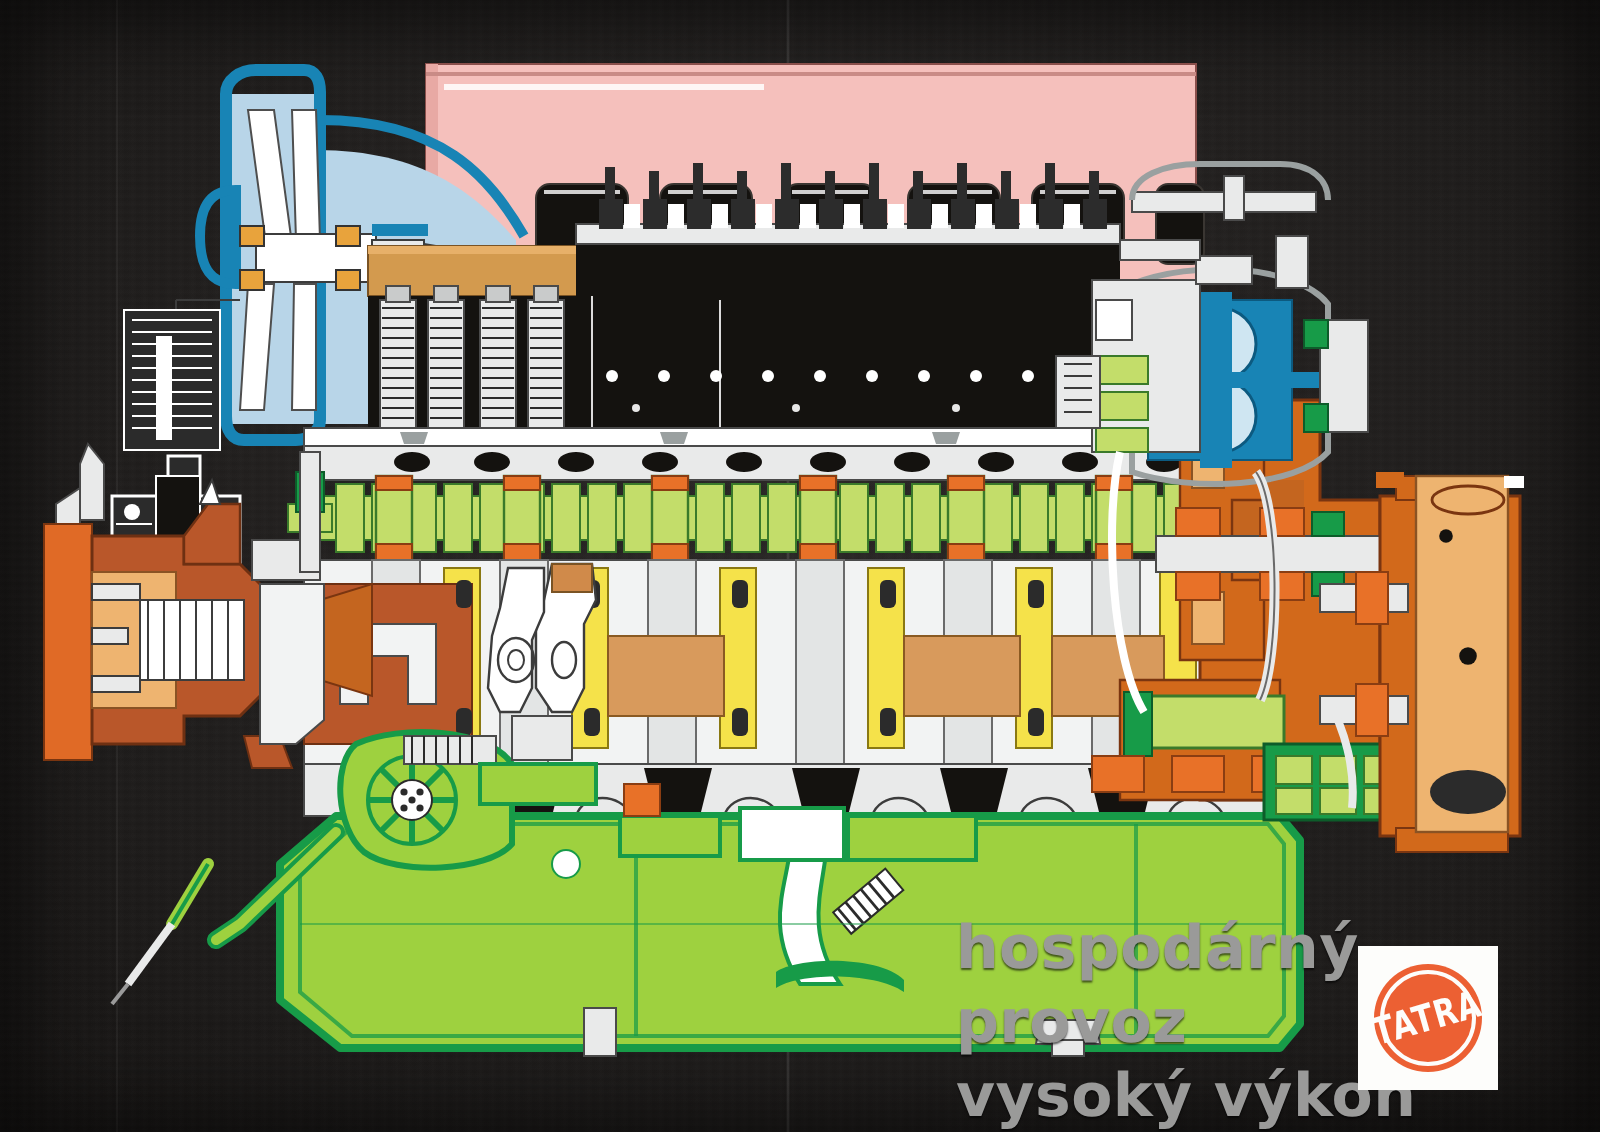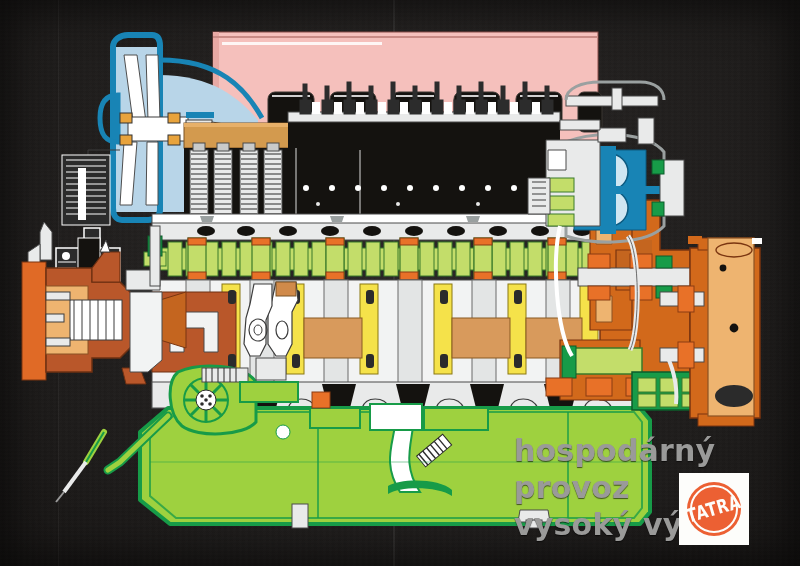--- a/index.html
+++ b/index.html
@@ -11,21 +11,21 @@
       repeating-linear-gradient(0deg, rgba(255,255,255,0.012) 0px, rgba(0,0,0,0.012) 2px, rgba(255,255,255,0.01) 4px),
       repeating-linear-gradient(90deg, rgba(255,255,255,0.01) 0px, rgba(0,0,0,0.014) 3px, rgba(255,255,255,0.008) 6px),
       radial-gradient(ellipse at 50% 40%, #2a2726 0%, #1d1b1a 70%, #161413 100%);
     pointer-events:none;}
   .fold{position:absolute;top:0;bottom:0;width:2px;left:393px;
     background:linear-gradient(90deg,rgba(255,255,255,0.0),rgba(255,255,255,0.14),rgba(255,255,255,0.0));}
   .fold2{position:absolute;top:0;bottom:0;width:1px;left:58px;background:rgba(255,255,255,0.05);}
   .edge-vign{position:absolute;inset:0;box-shadow:inset 0 0 40px 10px rgba(0,0,0,.55);pointer-events:none;}
 
   
-  #tagline{position:absolute;left:478px;top:432px;z-index:60;margin-left:36px;}
+  #tagline{position:absolute;left:478px;top:456px;z-index:60;}
   .tag-line{color:#9a9a99;font-weight:bold;font-size:30px;line-height:37px;letter-spacing:.2px;
     font-family:"DejaVu Sans",sans-serif;text-shadow:0 1px 1px rgba(0,0,0,.6);}
 
   
   #logo-box{position:absolute;left:679px;top:473px;width:70px;height:72px;background:#fdfdfb;z-index:60;
     display:flex;align-items:center;justify-content:center;}
   .logo-ring{width:54px;height:54px;border-radius:50%;background:#ec6033;position:relative;
     display:flex;align-items:center;justify-content:center;}
   .logo-ring:before{content:"";position:absolute;inset:3px;border-radius:50%;border:2px solid #fdfdfb;}
   .logo-text{color:#fdfdfb;font-family:"DejaVu Sans",sans-serif;font-weight:bold;font-size:15px;

